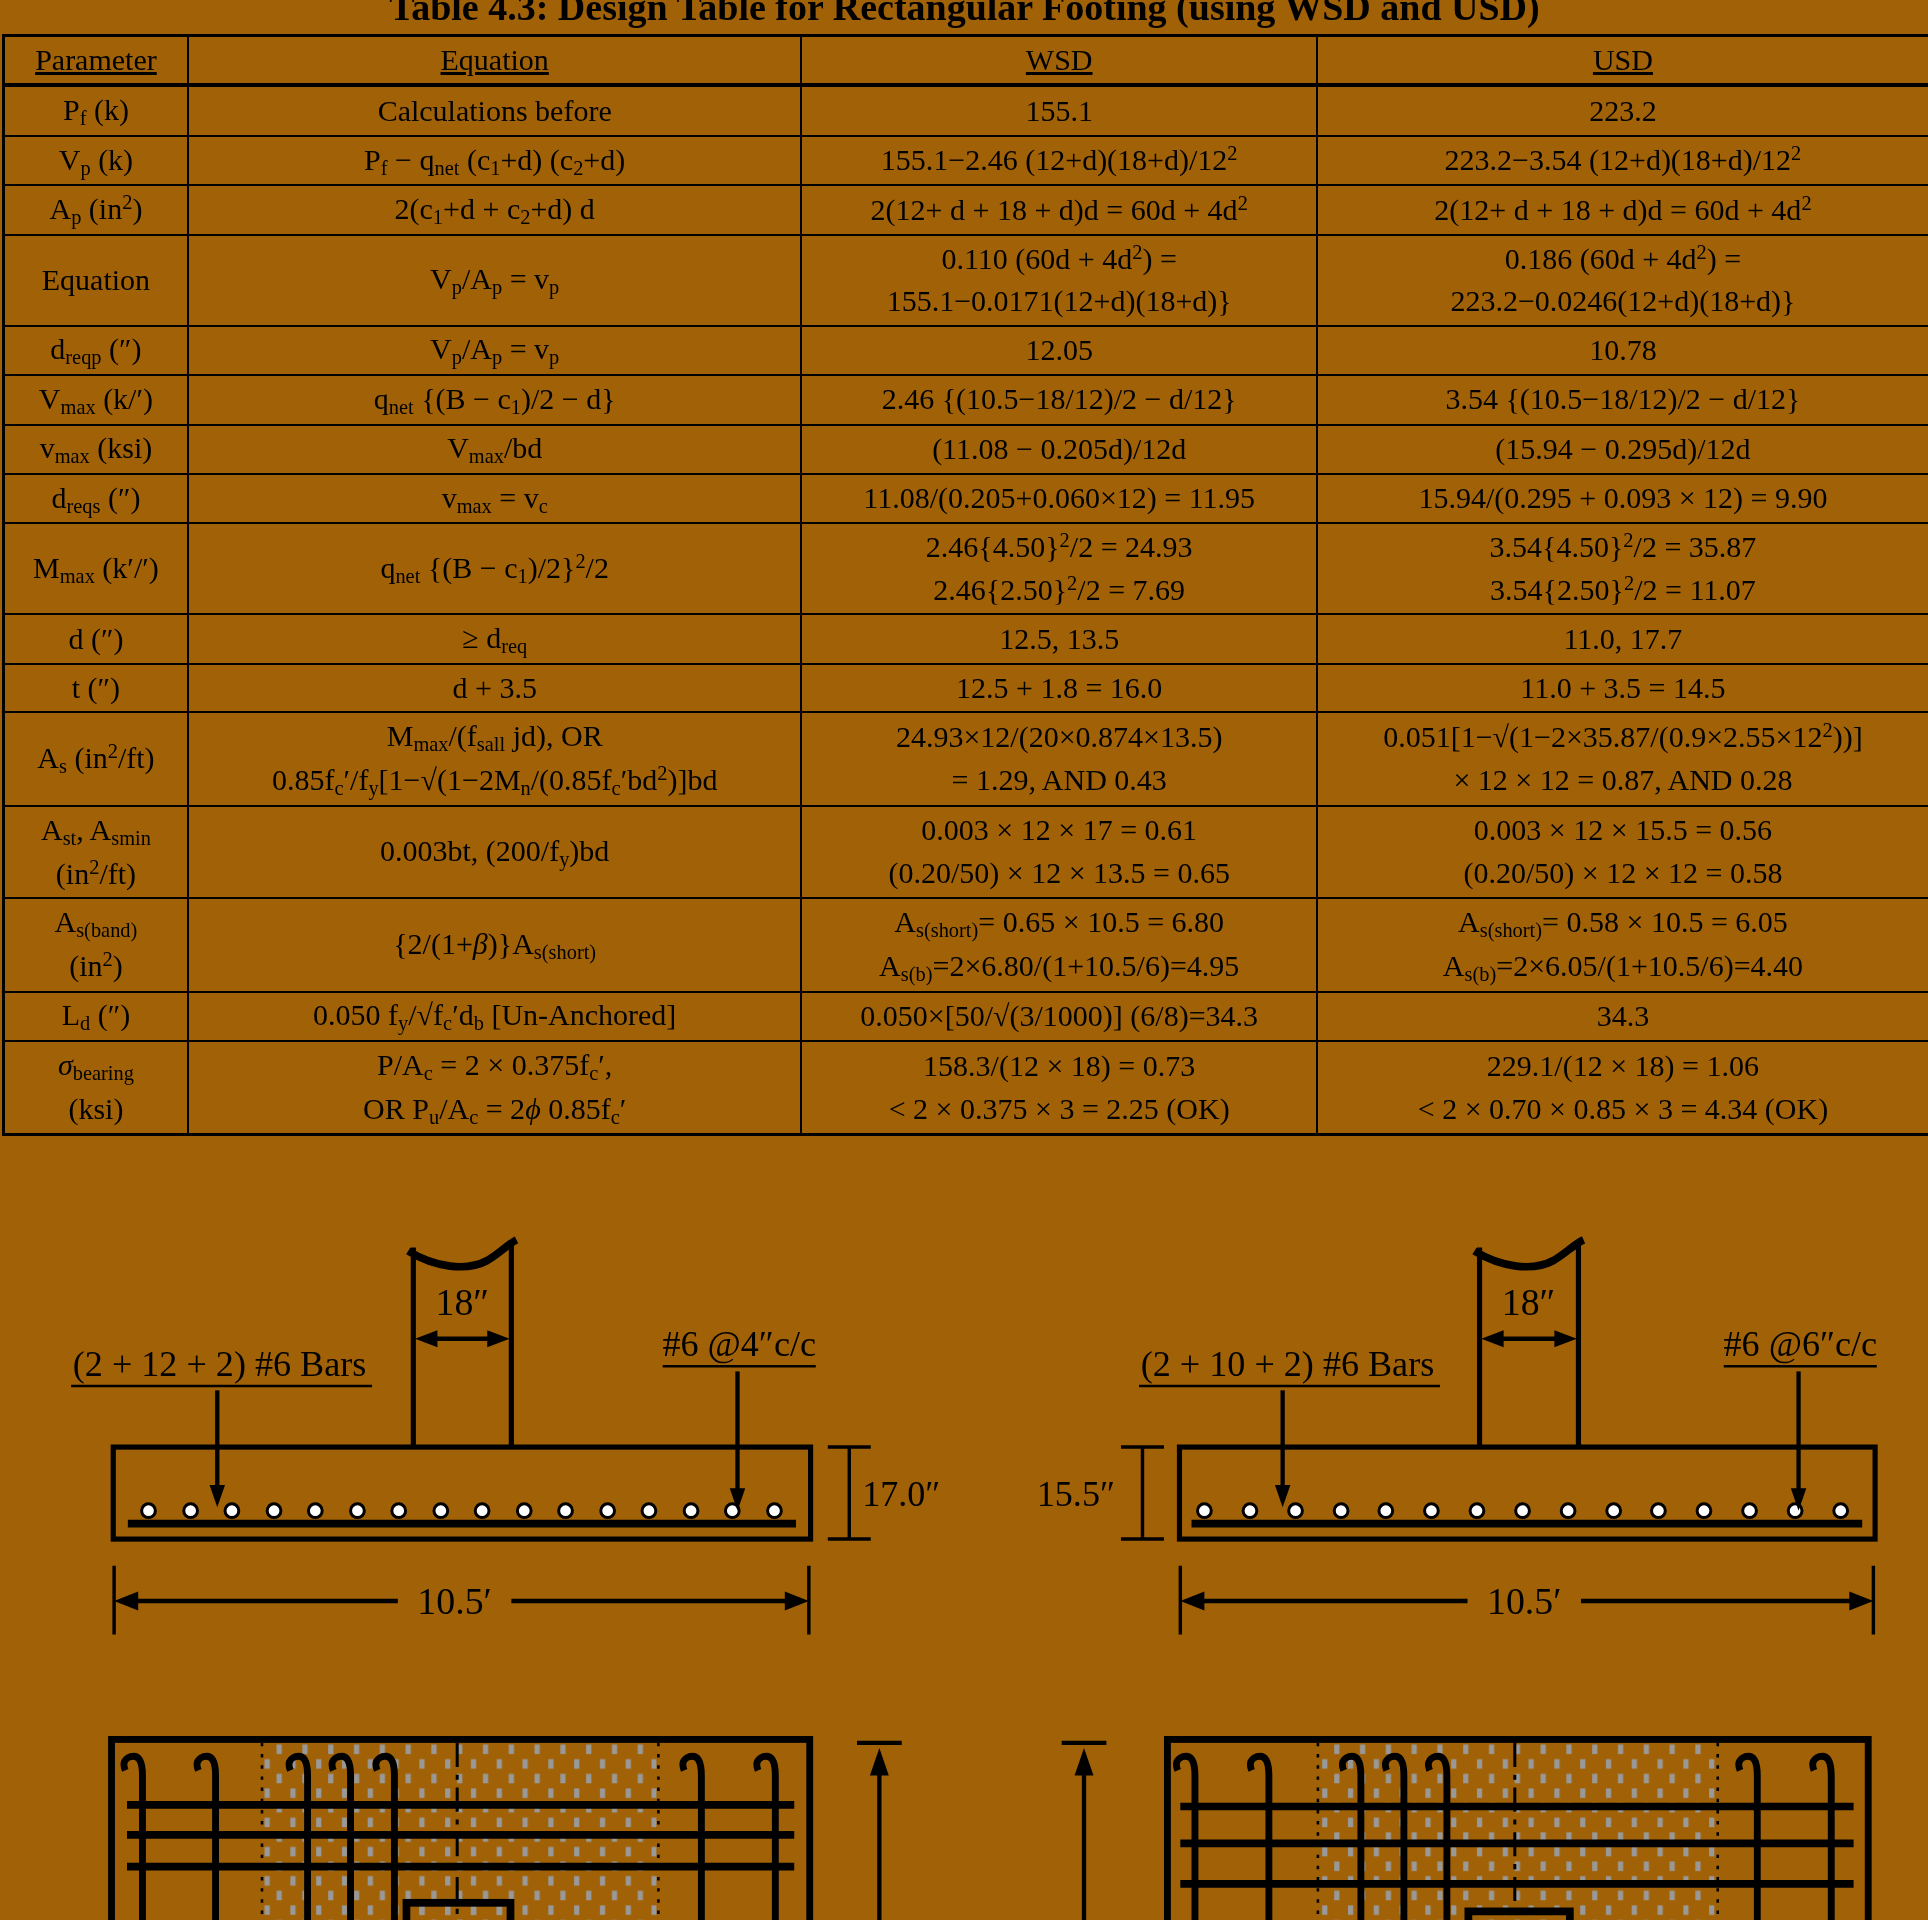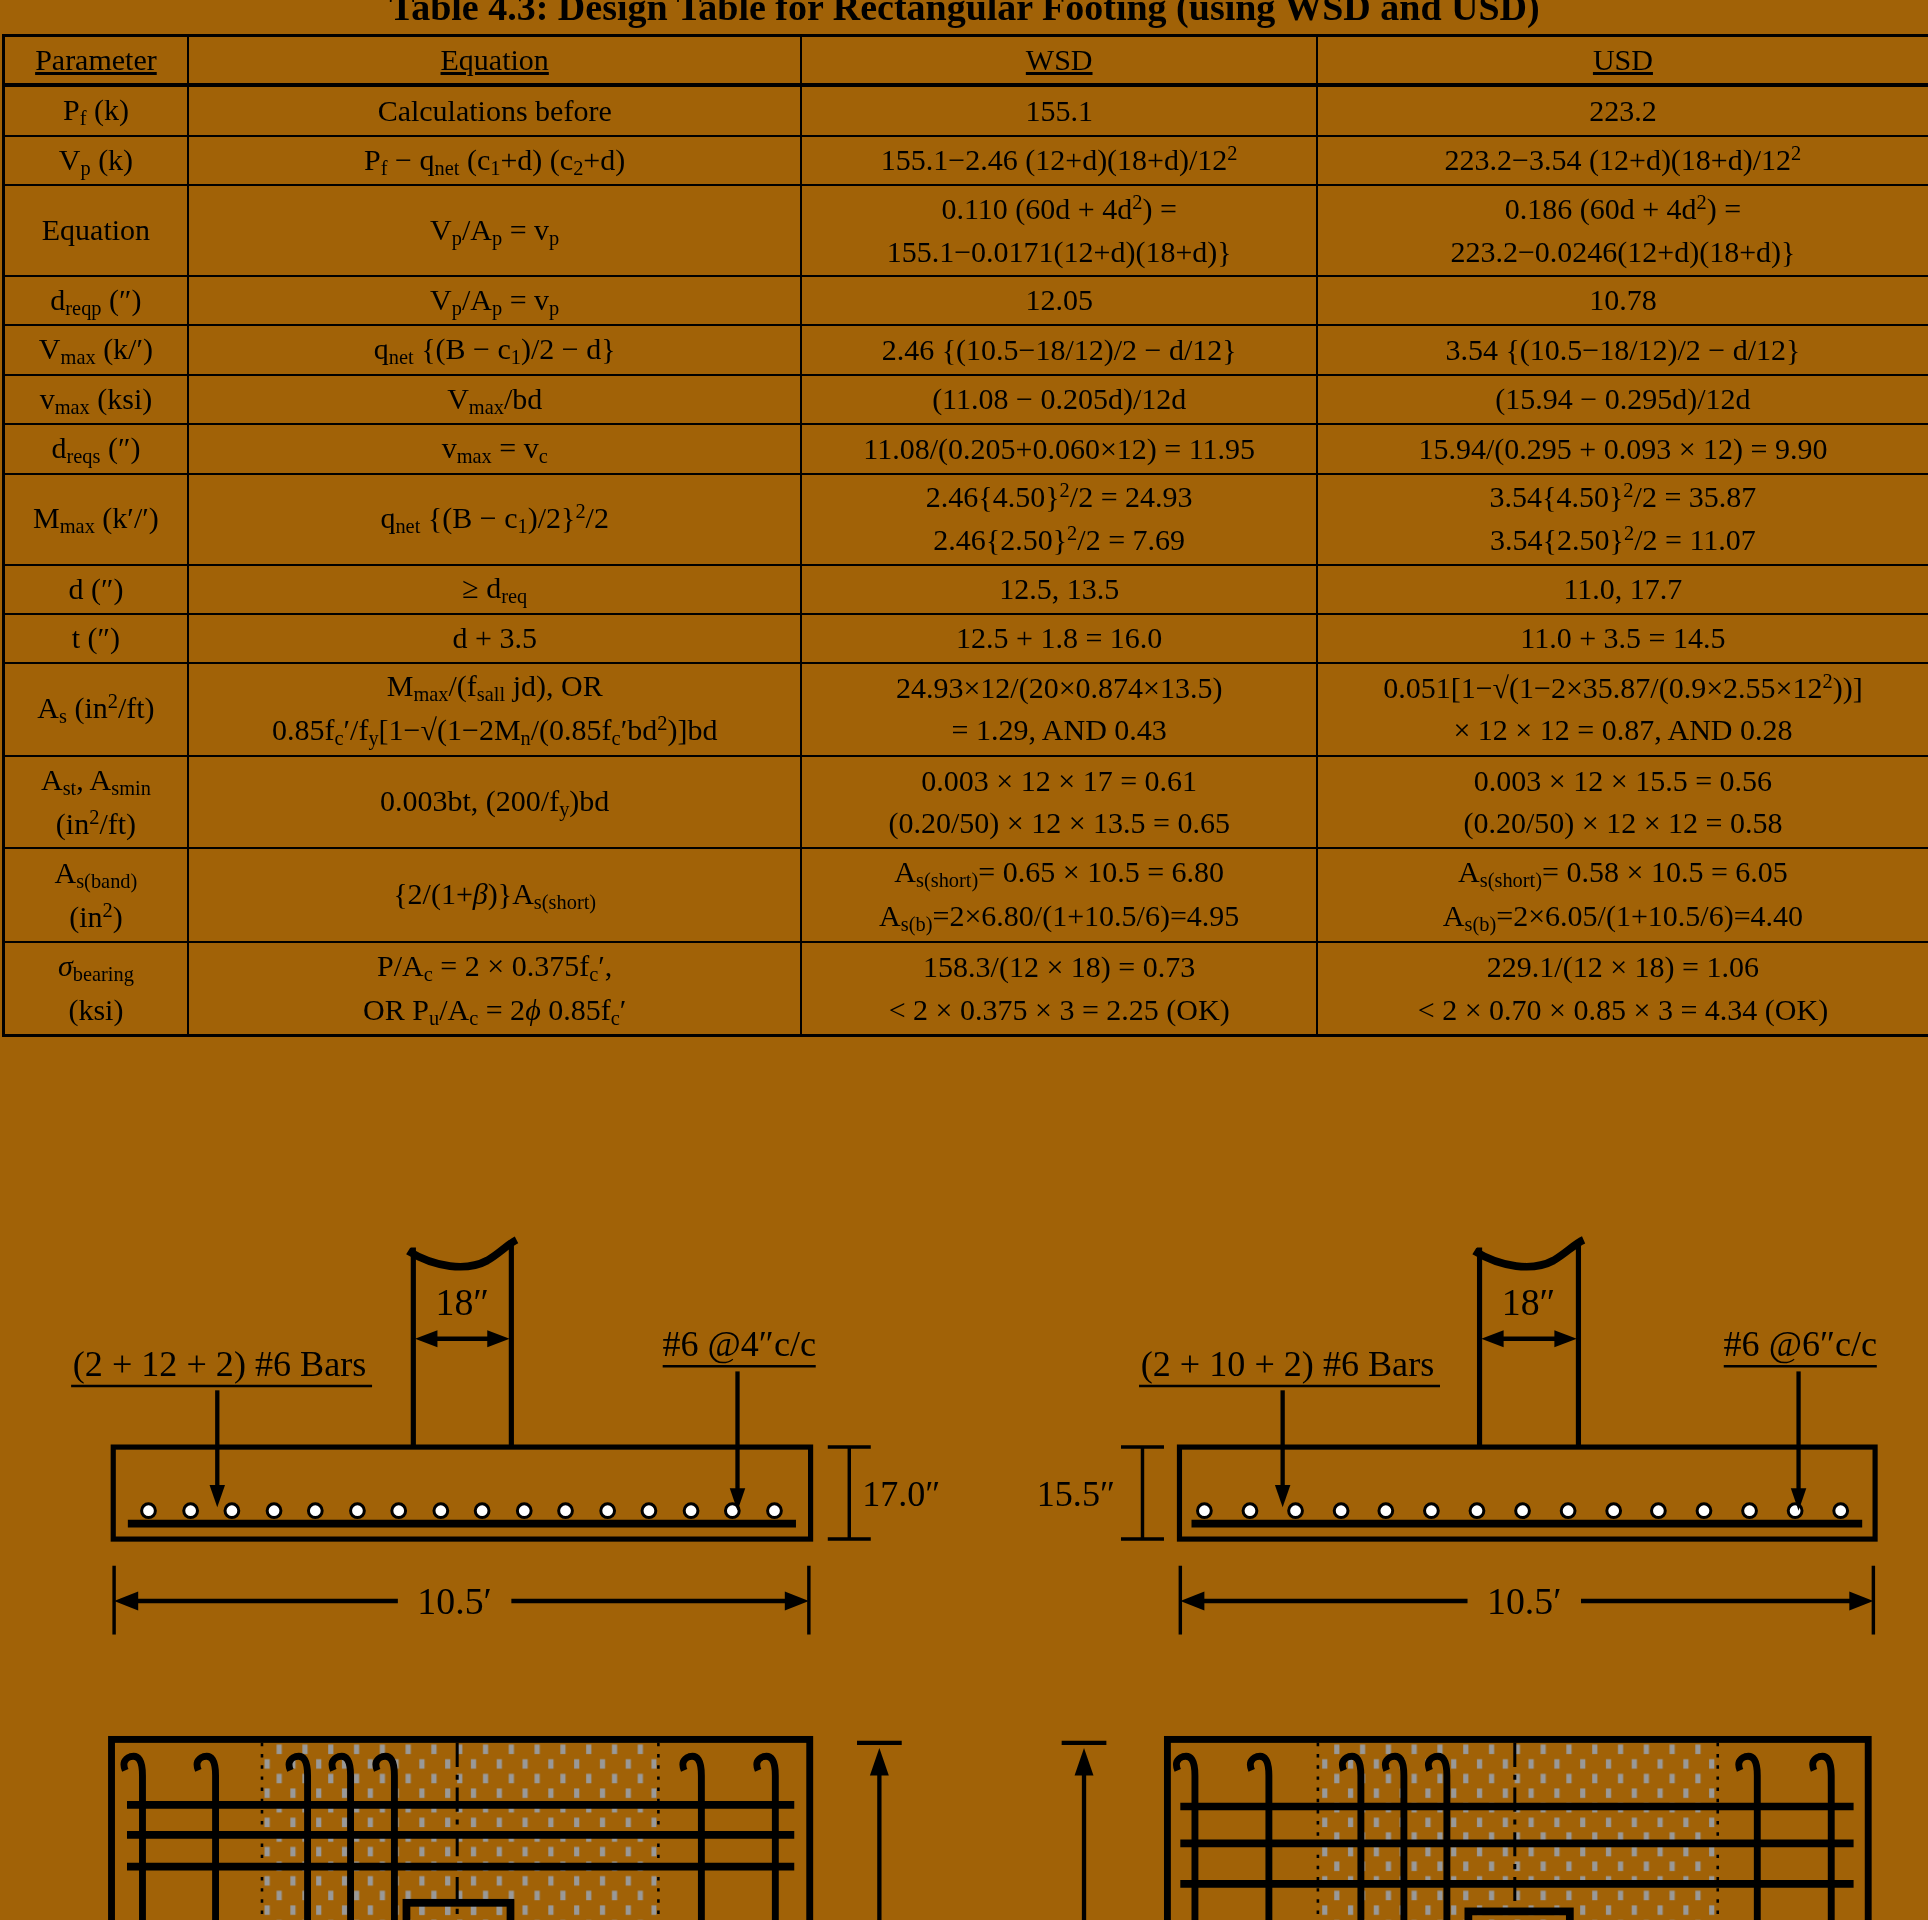--- a/index.html
+++ b/index.html
@@ -48,20 +48,26 @@
           <td>155.1</td>
           <td>223.2</td>
         </tr>
         <tr>
           <td>V<sub>p</sub> (k)</td>
           <td>P<sub>f</sub> − q<sub>net</sub> (c<sub>1</sub>+d) (c<sub>2</sub>+d)</td>
           <td>155.1−2.46 (12+d)(18+d)/12<sup>2</sup></td>
           <td>223.2−3.54 (12+d)(18+d)/12<sup>2</sup></td>
         </tr>
         <tr>
+          <td>A<sub>p</sub> (in<sup>2</sup>)</td>
+          <td>2(c<sub>1</sub>+d + c<sub>2</sub>+d) d</td>
+          <td>2(12+ d + 18 + d)d = 60d + 4d<sup>2</sup></td>
+          <td>2(12+ d + 18 + d)d = 60d + 4d<sup>2</sup></td>
+        </tr>
+        <tr>
           <td>Equation</td>
           <td>V<sub>p</sub>/A<sub>p</sub> = v<sub>p</sub></td>
           <td>0.110 (60d + 4d<sup>2</sup>) =<br>155.1−0.0171(12+d)(18+d)}</td>
           <td>0.186 (60d + 4d<sup>2</sup>) =<br>223.2−0.0246(12+d)(18+d)}</td>
         </tr>
         <tr>
           <td>d<sub>reqp</sub> (″)</td>
           <td>V<sub>p</sub>/A<sub>p</sub> = v<sub>p</sub></td>
           <td>12.05</td>
           <td>10.78</td>
@@ -112,20 +118,26 @@
           <td>A<sub>st</sub>, A<sub>smin</sub><br>(in<sup>2</sup>/ft)</td>
           <td>0.003bt, (200/f<sub>y</sub>)bd</td>
           <td>0.003 × 12 × 17 = 0.61<br>(0.20/50) × 12 × 13.5 = 0.65</td>
           <td>0.003 × 12 × 15.5 = 0.56<br>(0.20/50) × 12 × 12 = 0.58</td>
         </tr>
         <tr>
           <td>A<sub>s(band)</sub><br>(in<sup>2</sup>)</td>
           <td>{2/(1+<i>β</i>)}A<sub>s(short)</sub></td>
           <td>A<sub>s(short)</sub>= 0.65 × 10.5 = 6.80<br>A<sub>s(b)</sub>=2×6.80/(1+10.5/6)=4.95</td>
           <td>A<sub>s(short)</sub>= 0.58 × 10.5 = 6.05<br>A<sub>s(b)</sub>=2×6.05/(1+10.5/6)=4.40</td>
+        </tr>
+        <tr>
+          <td>L<sub>d</sub> (″)</td>
+          <td>0.050 f<sub>y</sub>/√f<sub>c</sub>′d<sub>b</sub> [Un-Anchored]</td>
+          <td>0.050×[50/√(3/1000)] (6/8)=34.3</td>
+          <td>34.3</td>
         </tr>
         <tr>
           <td><i>σ</i><sub>bearing</sub><br>(ksi)</td>
           <td>P/A<sub>c</sub> = 2 × 0.375f<sub>c</sub>′,<br>OR P<sub>u</sub>/A<sub>c</sub> = 2<i>ϕ</i> 0.85f<sub>c</sub>′</td>
           <td>158.3/(12 × 18) = 0.73<br>&lt;  2 × 0.375 × 3 = 2.25 (OK)</td>
           <td>229.1/(12 × 18) = 1.06<br>&lt; 2 × 0.70 × 0.85 × 3 = 4.34 (OK)</td>
         </tr>
       </tbody>
   </table>
 

